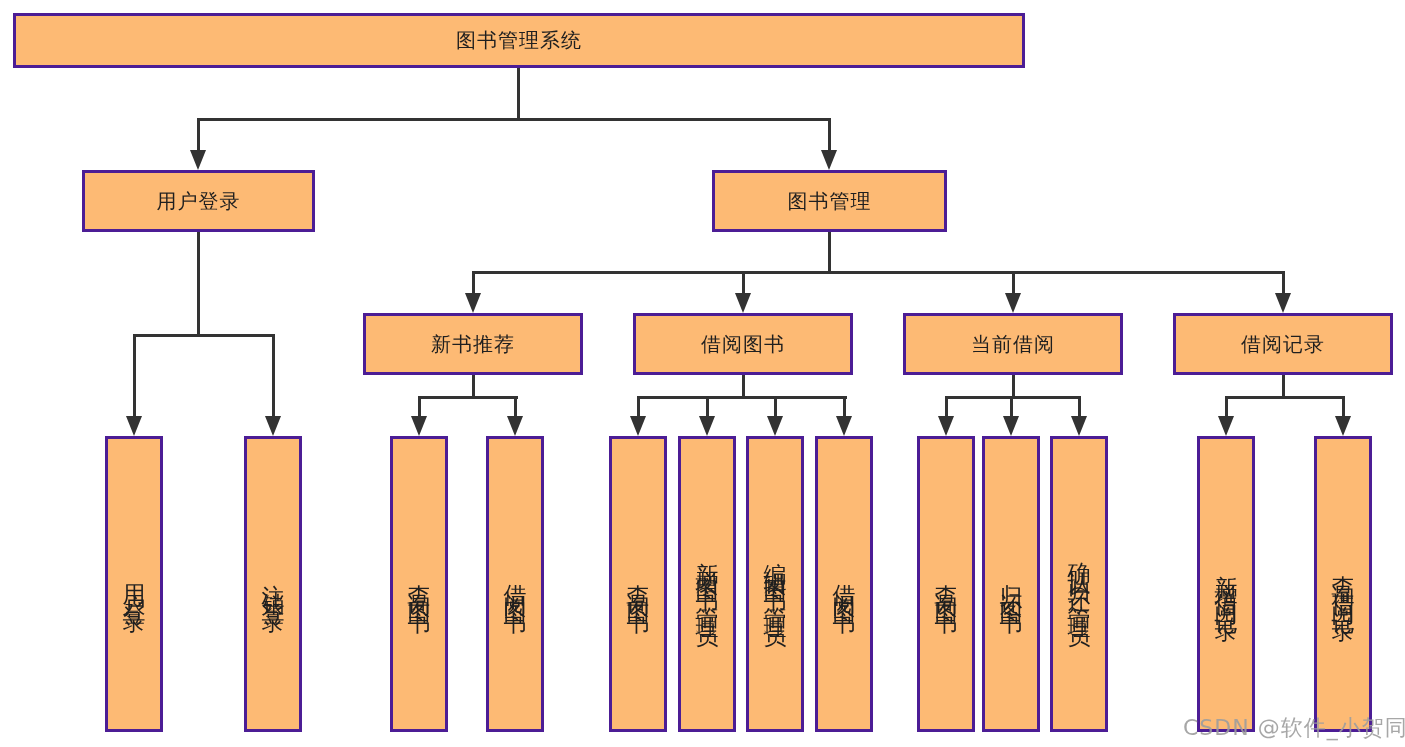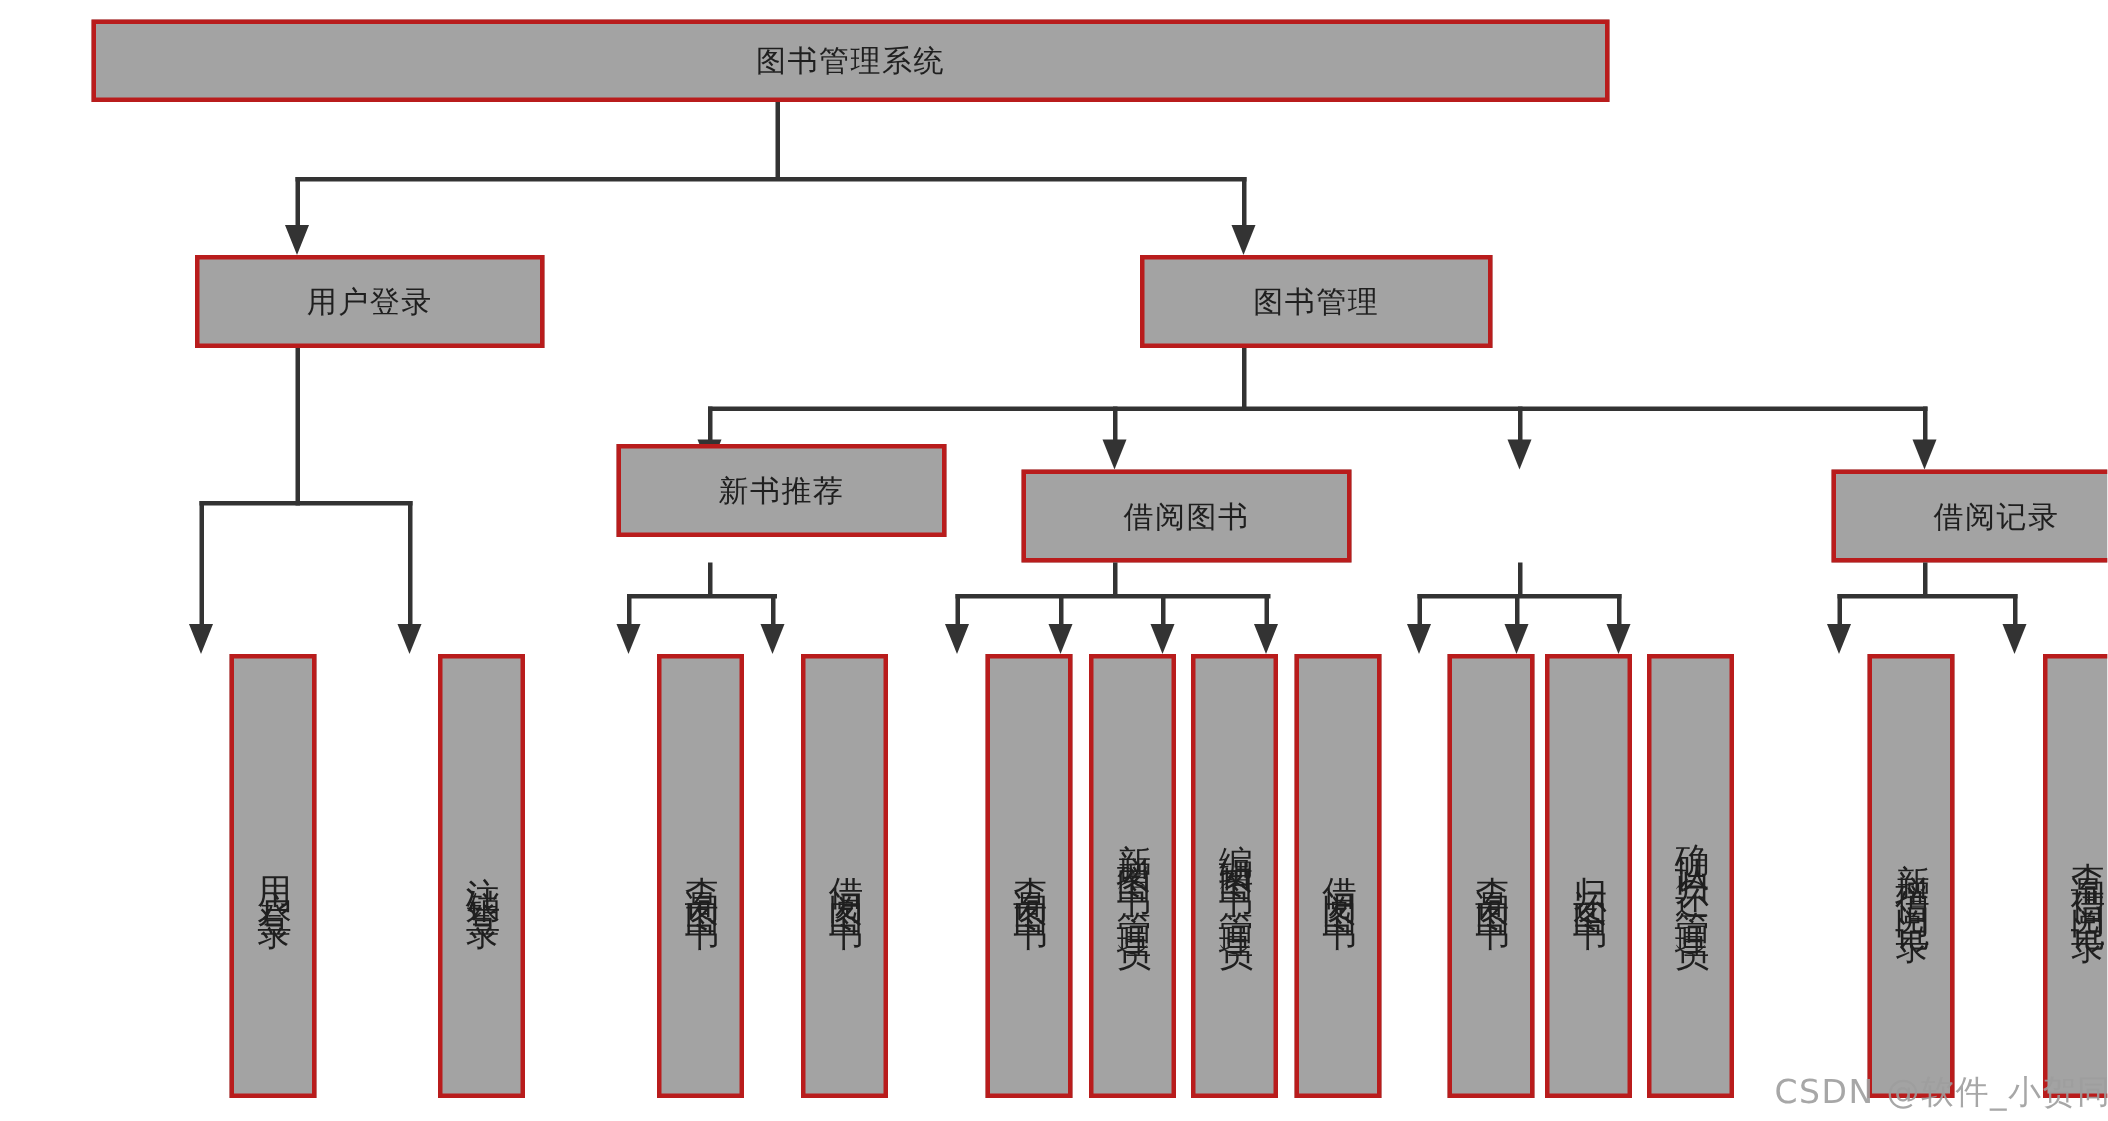--- a/index.html
+++ b/index.html
@@ -8,29 +8,28 @@
     width: 1405px;
     height: 747px;
     background: #ffffff;
     font-family: "DejaVu Sans", "Liberation Sans", sans-serif;
     color: #1f1f1f;
     overflow: hidden;
   }
   .box {
     position: absolute;
     box-sizing: border-box;
-    background: #a3a3a3;
-    border: 3px solid #b91c1c;
+    background: #fdba74;
+    border: 3px solid #4c1d95;
     display: flex;
     align-items: center;
     justify-content: center;
     font-size: 20px;
     letter-spacing: 1px;
     text-align: center;
-    margin-left: 48px;
   }
   .vbox span {
     writing-mode: vertical-rl;
     text-orientation: mixed;
     font-size: 23px;
     letter-spacing: 9px;
     line-height: 1;
     white-space: nowrap;
   }
   .vl, .hl { position: absolute; background: #333333; }
@@ -81,22 +80,23 @@
   <div class="hl" style="left:472px; top:271px; width:813px; height:3px;"></div>
   <div class="vl" style="left:472px; top:271px; width:3px; height:24px;"></div>
   <div class="ar" style="left:465px; top:293px;"></div>
   <div class="vl" style="left:742px; top:271px; width:3px; height:24px;"></div>
   <div class="ar" style="left:735px; top:293px;"></div>
   <div class="vl" style="left:1012px; top:271px; width:3px; height:24px;"></div>
   <div class="ar" style="left:1005px; top:293px;"></div>
   <div class="vl" style="left:1282px; top:271px; width:3px; height:24px;"></div>
   <div class="ar" style="left:1275px; top:293px;"></div>
 
-  <div class="box" style="left:363px; top:296px; width:220px; height:62px;">新书推荐</div>
+  <div class="box" style="left:363px; top:313px; width:220px; height:62px;">新书推荐</div>
   <div class="box" style="left:633px; top:313px; width:220px; height:62px;">借阅图书</div>
+  <div class="box" style="left:903px; top:313px; width:220px; height:62px;">当前借阅</div>
   <div class="box" style="left:1173px; top:313px; width:220px; height:62px;">借阅记录</div>
 
   <div class="vl" style="left:472px; top:375px; width:3px; height:23px;"></div>
   <div class="hl" style="left:418px; top:396px; width:100px; height:3px;"></div>
   <div class="vl" style="left:418px; top:396px; width:3px; height:22px;"></div>
   <div class="ar" style="left:411px; top:416px;"></div>
   <div class="vl" style="left:514px; top:396px; width:3px; height:22px;"></div>
   <div class="ar" style="left:507px; top:416px;"></div>
 
   <div class="vl" style="left:742px; top:375px; width:3px; height:23px;"></div>

